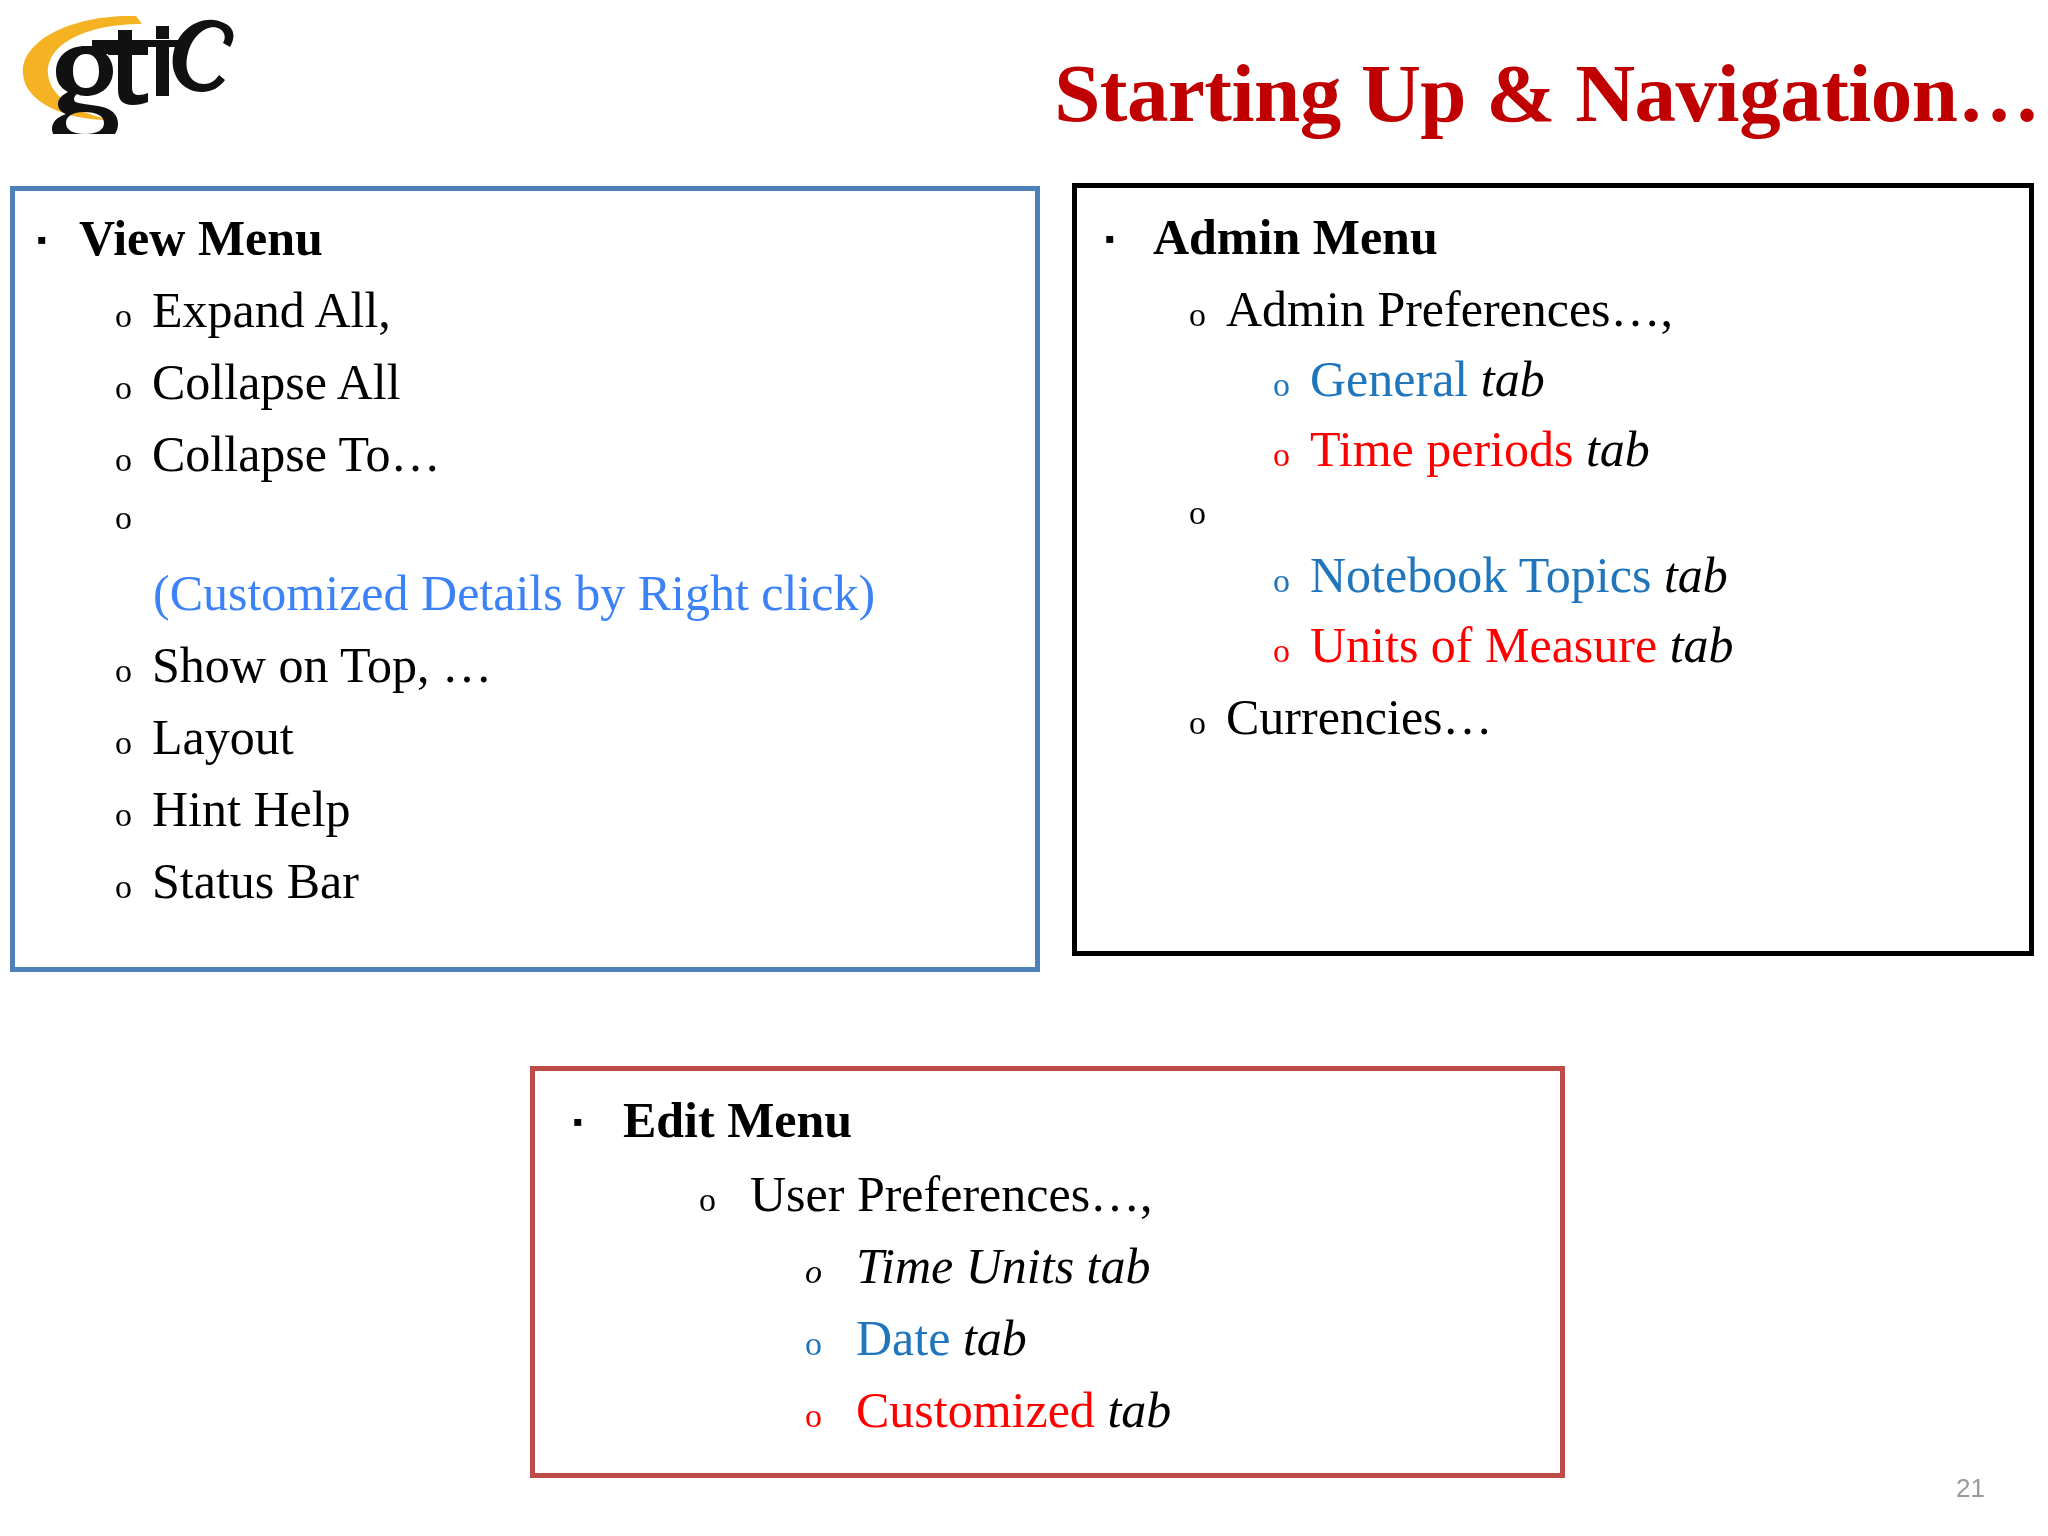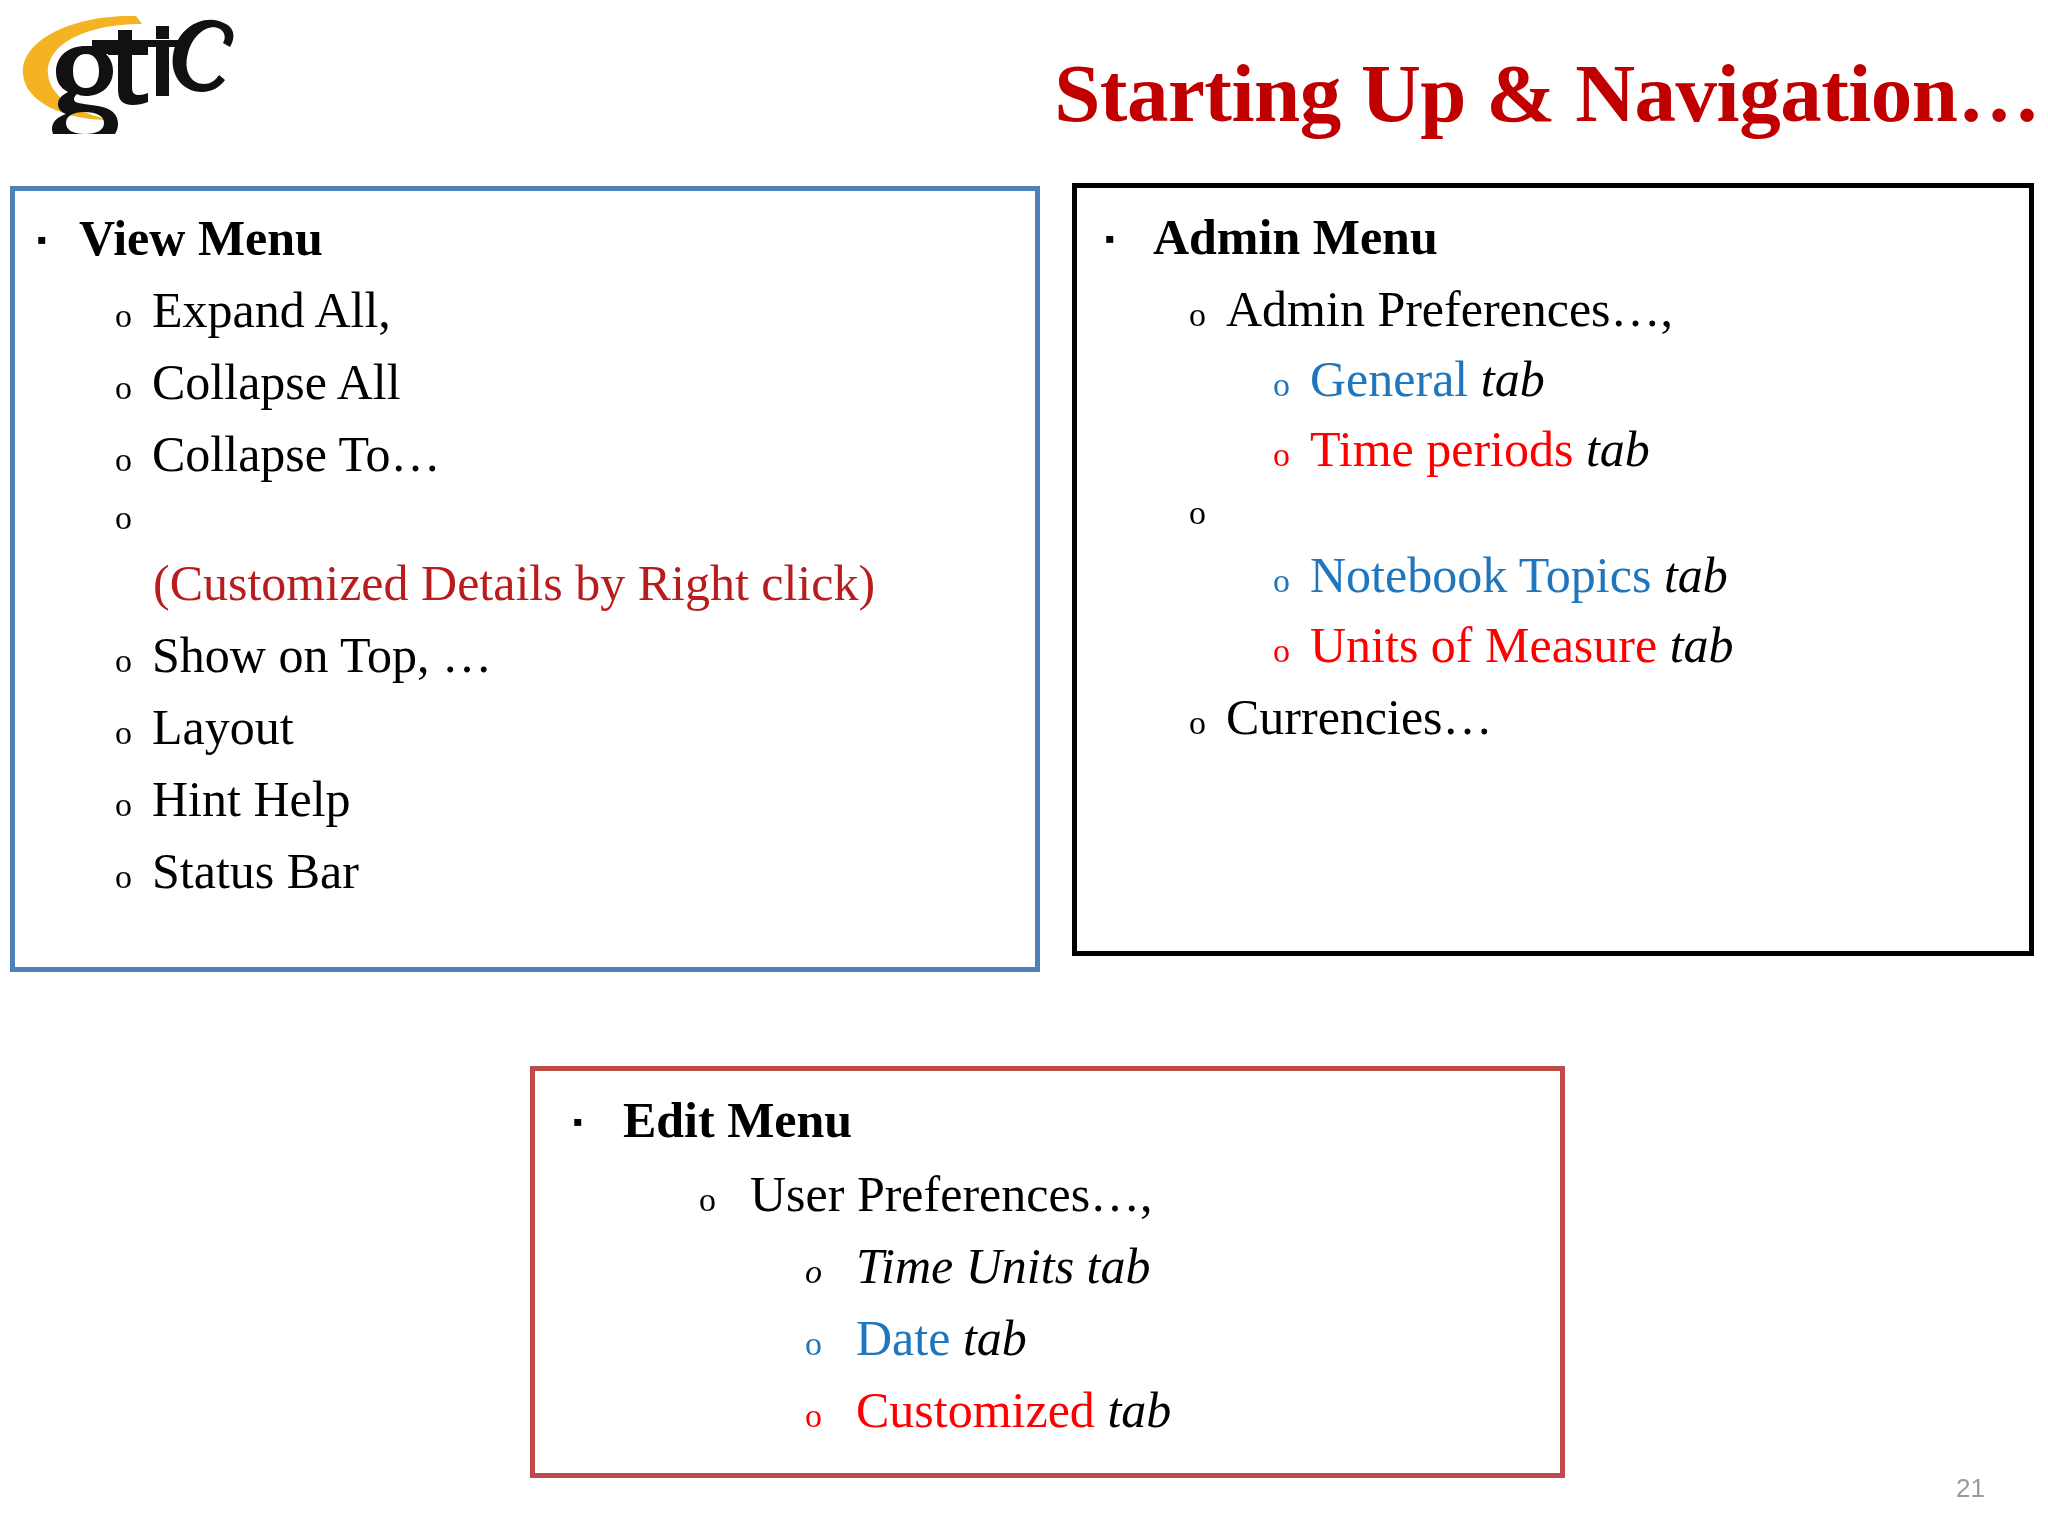--- a/index.html
+++ b/index.html
@@ -111,22 +111,22 @@
   }
   .lvl3 .ci {
     font-size: 34px;
     margin-right: 20px;
     line-height: 1;
   }
   .note-line {
     font-size: 50px;
     line-height: 1.0;
     padding-left: 138px;
-    margin-top: 23px;
-    color: #b91c1c;
+    margin-top: 33px;
+    color: #3b82f6;
   }
 
   
   .box-edit .lvl1 { padding-left: 38px; margin-top: 24px; }
   .box-edit .lvl1 .sq { margin-right: 40px; }
   .box-edit .lvl2 { padding-left: 164px; margin-top: 24px; }
   .box-edit .lvl2 .ci { margin-right: 34px; }
   .box-edit .lvl3 { padding-left: 270px; margin-top: 22px; }
   .box-edit .lvl3 .ci { margin-right: 34px; }
 

